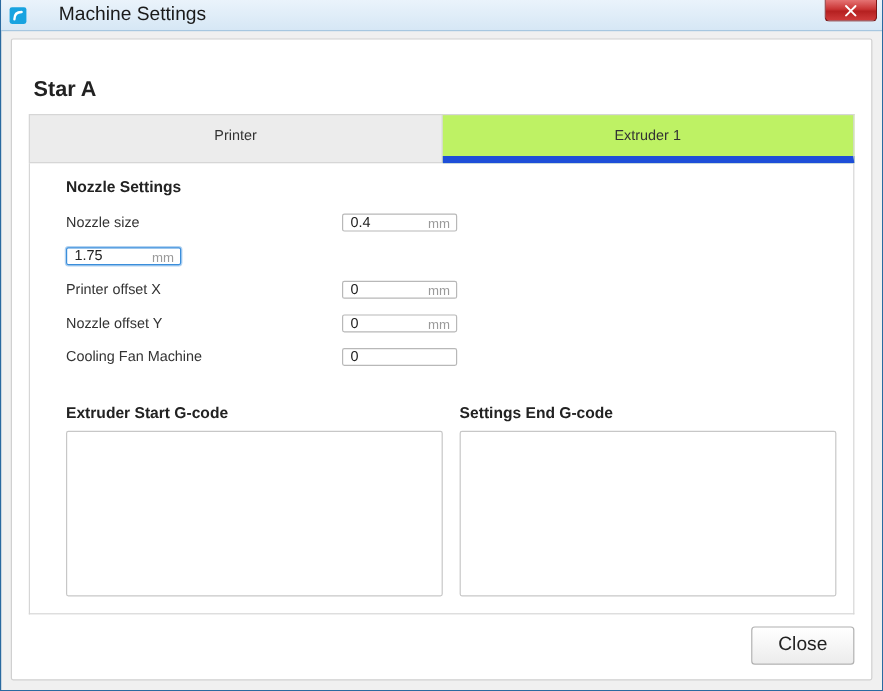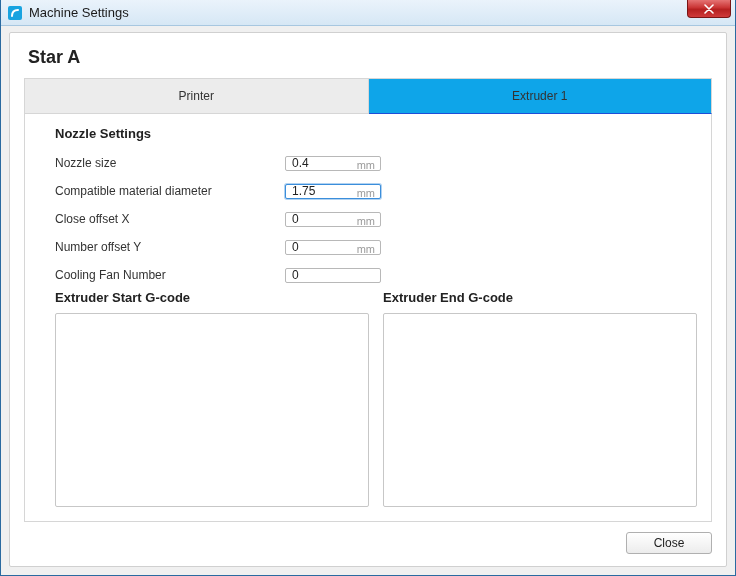--- a/index.html
+++ b/index.html
@@ -29,21 +29,22 @@
     position: relative;
   }
   .appicon {
     width: 16px; height: 16px;
     margin-right: 6px;
     display: flex; align-items: center; justify-content: center;
   }
   .appicon svg { width: 16px; height: 16px; }
   .titletext {
     color: #1a1a1a;
-    font-size: 13px;
+    font-size: 16px;
+    margin-left: 20px;
   }
   .close-btn {
     position: absolute;
     right: 4px; top: 0px;
     width: 44px; height: 18px;
     background: linear-gradient(to bottom, #e57373 0%, #c93434 45%, #b52020 55%, #cf3a3a 100%);
     border: 1px solid #7a1515;
     border-top: none;
     border-radius: 0 0 4px 4px;
     display: flex; align-items: center; justify-content: center;
@@ -54,20 +55,21 @@
     position: absolute;
     left: 8px; right: 8px; top: 32px; bottom: 8px;
     background: #ffffff;
     border: 1px solid #d0d0d0;
     border-radius: 2px;
     display: flex;
     flex-direction: column;
   }
   .header {
     padding: 14px 18px 10px 18px;
+    margin-top: 17px;
   }
   .header h1 {
     font-size: 18px;
     font-weight: 600;
     color: #222;
   }
   .tabs {
     display: flex;
     margin: 0 14px;
   }
@@ -80,42 +82,42 @@
     border: 1px solid #d6d6d6;
     cursor: pointer;
     user-select: none;
   }
   .tab.inactive {
     background: #ececec;
     border-bottom: 1px solid #d6d6d6;
     text-align: center;
   }
   .tab.active {
-    background: #0ea5e9;
-    border-bottom: 1px solid #1d4ed8;
+    background: #bef264;
+    border-bottom: 6px solid #1d4ed8;
   }
   .tab + .tab { border-left: none; }
   .tabbody {
     flex: 1;
     margin: 0 14px;
     border: 1px solid #d6d6d6;
     border-top: none;
     padding: 12px 14px 14px 30px;
     display: flex;
     flex-direction: column;
     overflow: hidden;
     justify-content: space-between;
   }
   .section-title {
     font-size: 13px;
     font-weight: 600;
     color: #222;
     margin-bottom: 8px;
   }
-  .fields { margin-bottom: 1px; }
+  .fields { margin-bottom: 25px; }
   .row {
     display: flex;
     align-items: center;
     height: 28px;
   }
   .row .lbl {
     flex: 0 0 230px;
     color: #333;
     font-size: 12px;
   }
@@ -174,25 +176,25 @@
     outline: none;
     background: #fff;
   }
   .footer {
     display: flex;
     justify-content: flex-end;
     padding: 10px 14px 12px 14px;
   }
   .btn {
     min-width: 86px;
-    height: 22px;
+    height: 32px;
     background: linear-gradient(to bottom, #ffffff, #ececec);
     border: 1px solid #b0b0b0;
     border-radius: 3px;
-    font-size: 12px;
+    font-size: 16px;
     color: #222;
     cursor: pointer;
   }
 </style>
 </head>
 <body>
 
 <div class="window">
 
   <div class="titlebar">
@@ -229,59 +231,58 @@
 
         <div class="row">
           <div class="lbl">Nozzle size</div>
           <div class="numwrap">
             <input type="text" value="0.4" style="">
             <span class="unit">mm</span>
           </div>
         </div>
 
         <div class="row">
-          <div class="lbl">Compatible material diameter</div>
           <div class="numwrap focused">
             <input type="text" value="1.75" style="">
             <span class="unit">mm</span>
           </div>
         </div>
 
         <div class="row">
-          <div class="lbl">Close offset X</div>
+          <div class="lbl">Printer offset X</div>
           <div class="numwrap">
             <input type="text" value="0" style="">
             <span class="unit">mm</span>
           </div>
         </div>
 
         <div class="row">
-          <div class="lbl">Number offset Y</div>
+          <div class="lbl">Nozzle offset Y</div>
           <div class="numwrap">
             <input type="text" value="0" style="">
             <span class="unit">mm</span>
           </div>
         </div>
 
         <div class="row">
-          <div class="lbl">Cooling Fan Number</div>
+          <div class="lbl">Cooling Fan Machine</div>
           <div class="numwrap">
             <input type="text" value="0" style="">
           </div>
         </div>
 
       </div>
 
       <div class="gcode-grid">
         <div class="gcol">
           <div class="glabel">Extruder Start G-code</div>
           <textarea style=""></textarea>
         </div>
         <div class="gcol">
-          <div class="glabel">Extruder End G-code</div>
+          <div class="glabel">Settings End G-code</div>
           <textarea style=""></textarea>
         </div>
       </div>
 
     </div>
 
     <div class="footer">
       <button class="btn">Close</button>
     </div>
 

